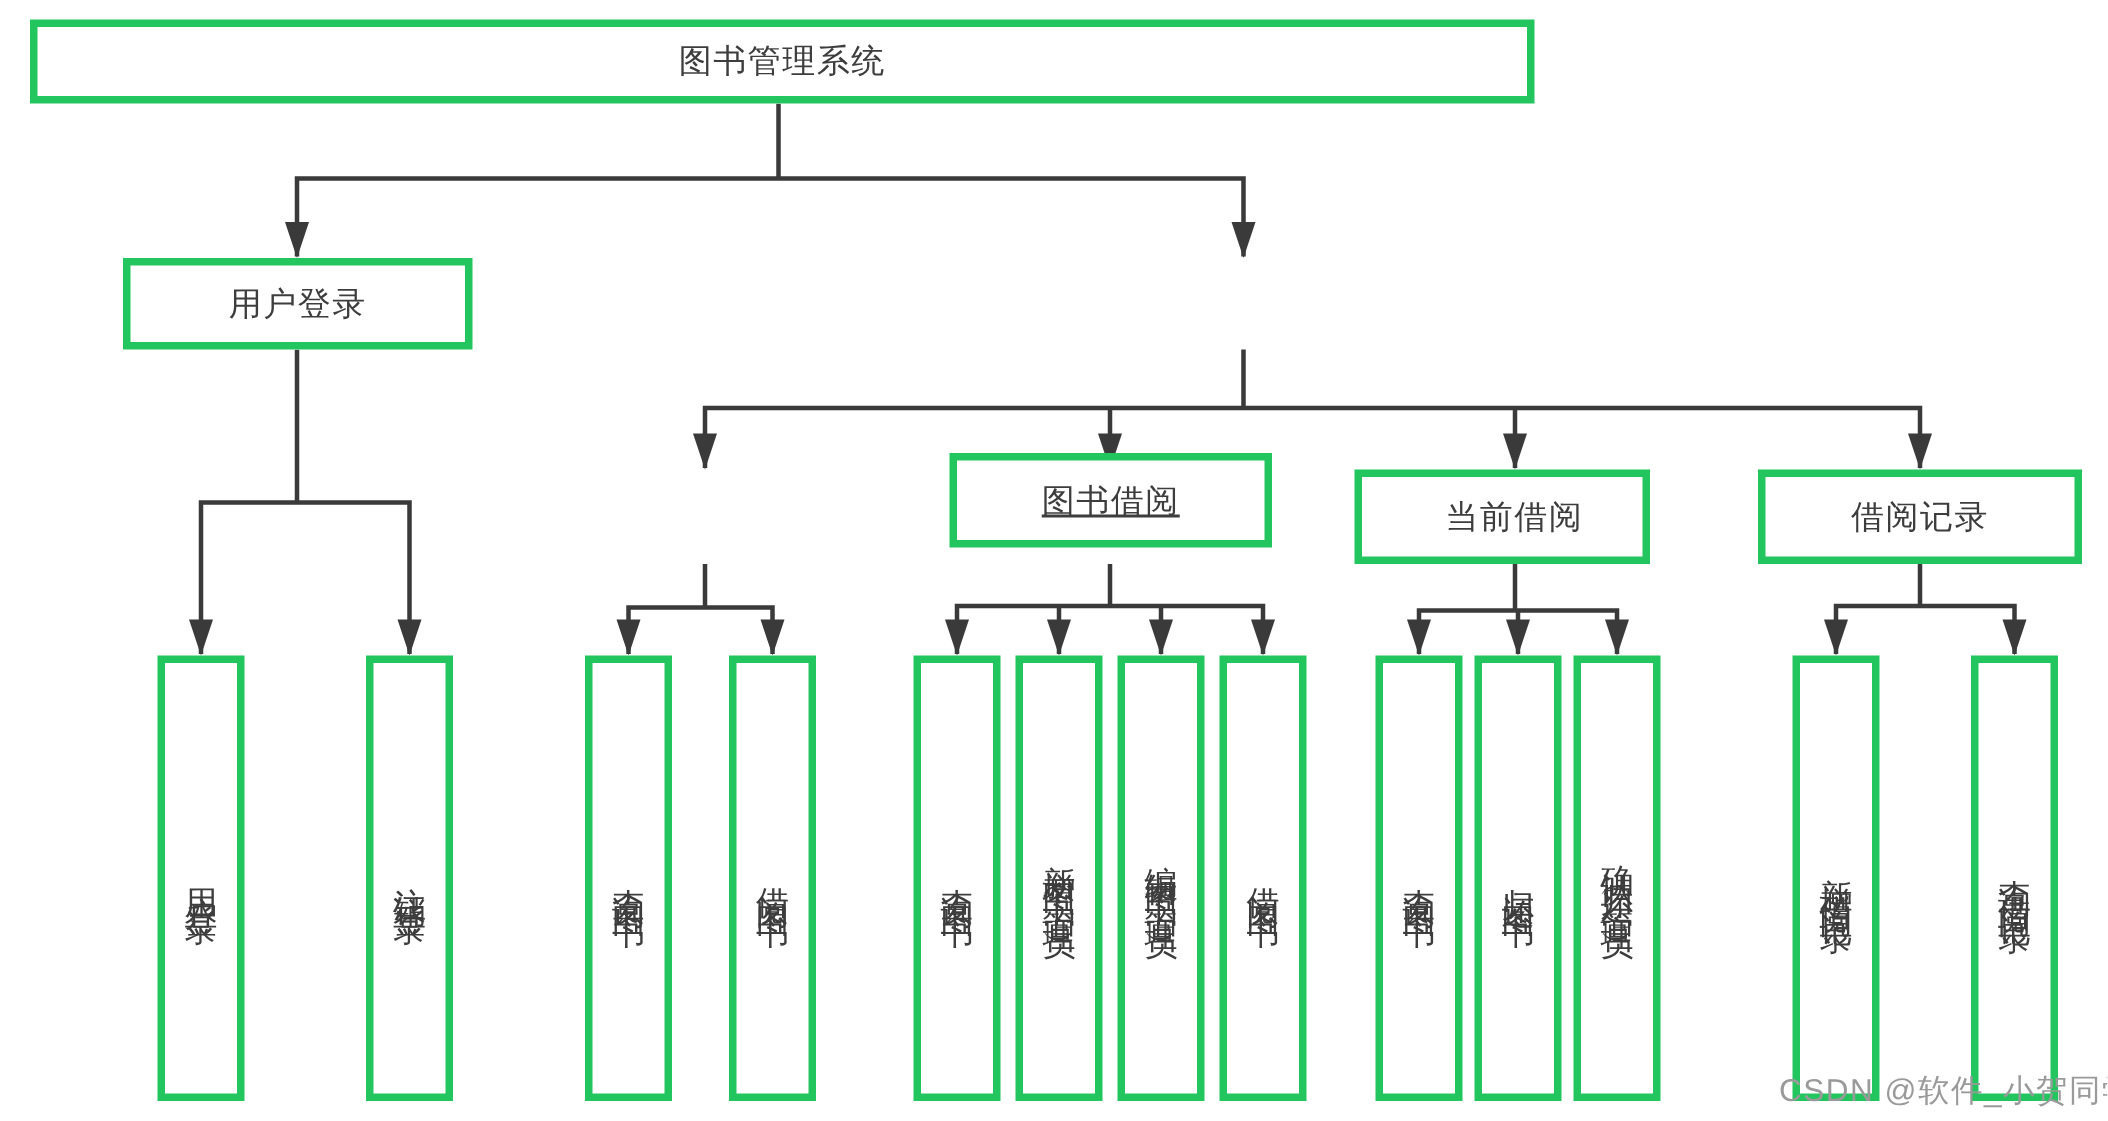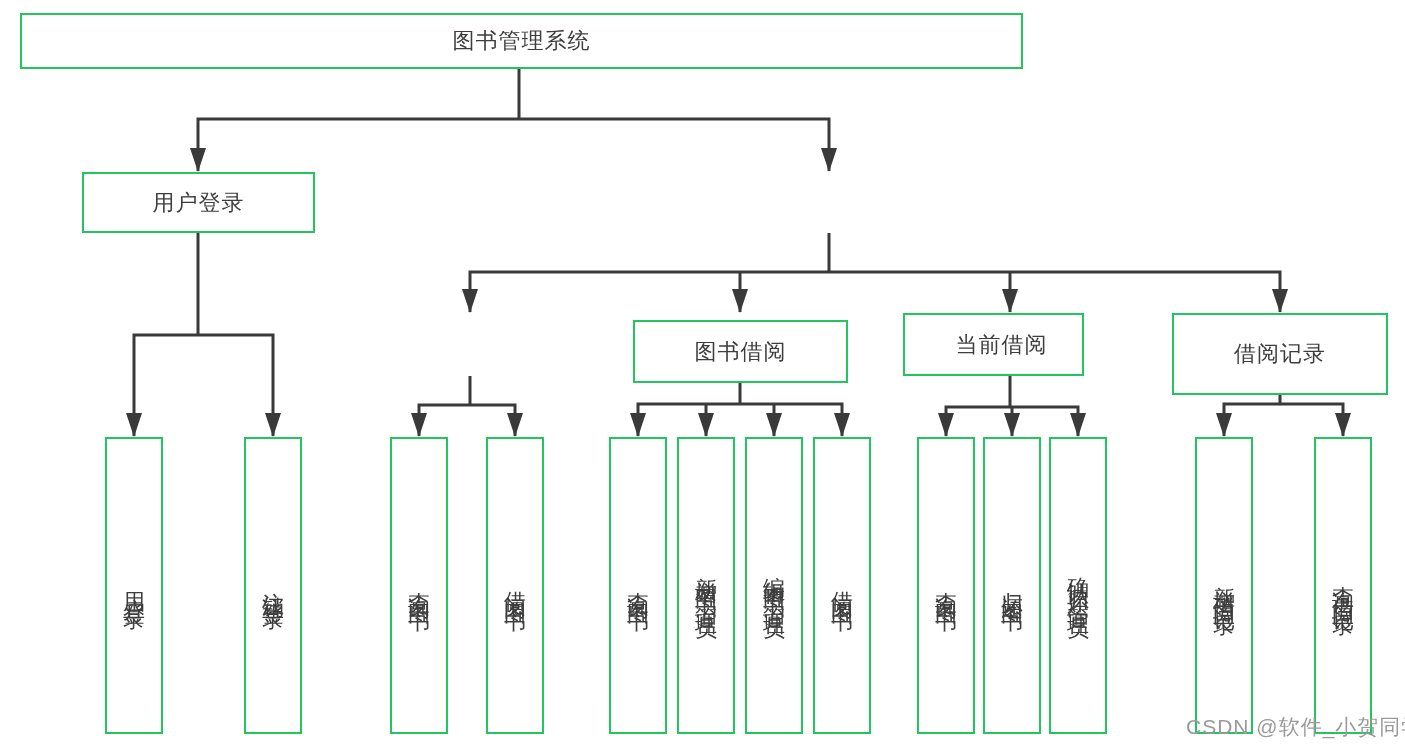--- a/index.html
+++ b/index.html
@@ -17,21 +17,21 @@
   .connector-layer {
     position: absolute;
     left: 0; top: 0;
     width: 1405px; height: 747px;
     pointer-events: none;
     z-index: 1;
   }
 
   .node {
     position: absolute;
-    border: 2px solid #22c55e;
+    border: 5px solid #22c55e;
     background: #ffffff;
     color: #3d3d3d;
     display: flex;
     align-items: center;
     justify-content: center;
     z-index: 2;
   }
 
   .hlabel {
     font-size: 22px;
@@ -98,27 +98,27 @@
   </svg>
 
   <div class="node" style="left:20px; top:13px; width:1003px; height:56px;">
     <span class="hlabel">图书管理系统</span>
   </div>
 
   <div class="node" style="left:82px; top:172px; width:233px; height:61px;">
     <span class="hlabel">用户登录</span>
   </div>
 
-  <div class="node" style="left:633px; top:320px; width:215px; height:63px;">
+  <div class="node" style="left:633px; top:302px; width:215px; height:63px;text-decoration:underline;">
     <span class="hlabel">图书借阅</span>
   </div>
-  <div class="node" style="left:903px; top:313px; width:181px; height:63px;padding-left:16px;">
+  <div class="node" style="left:903px; top:313px; width:197px; height:63px;padding-left:16px;">
     <span class="hlabel">当前借阅</span>
   </div>
-  <div class="node" style="left:1172px; top:313px; width:216px; height:82px;">
+  <div class="node" style="left:1172px; top:313px; width:216px; height:63px;">
     <span class="hlabel">借阅记录</span>
   </div>
 
   <div class="node leaf" style="left:105px; top:437px; width:58px; height:297px;">
     <span class="vtext">用户登录</span>
   </div>
   <div class="node leaf" style="left:244px; top:437px; width:58px; height:297px;">
     <span class="vtext">注销登录</span>
   </div>
 

